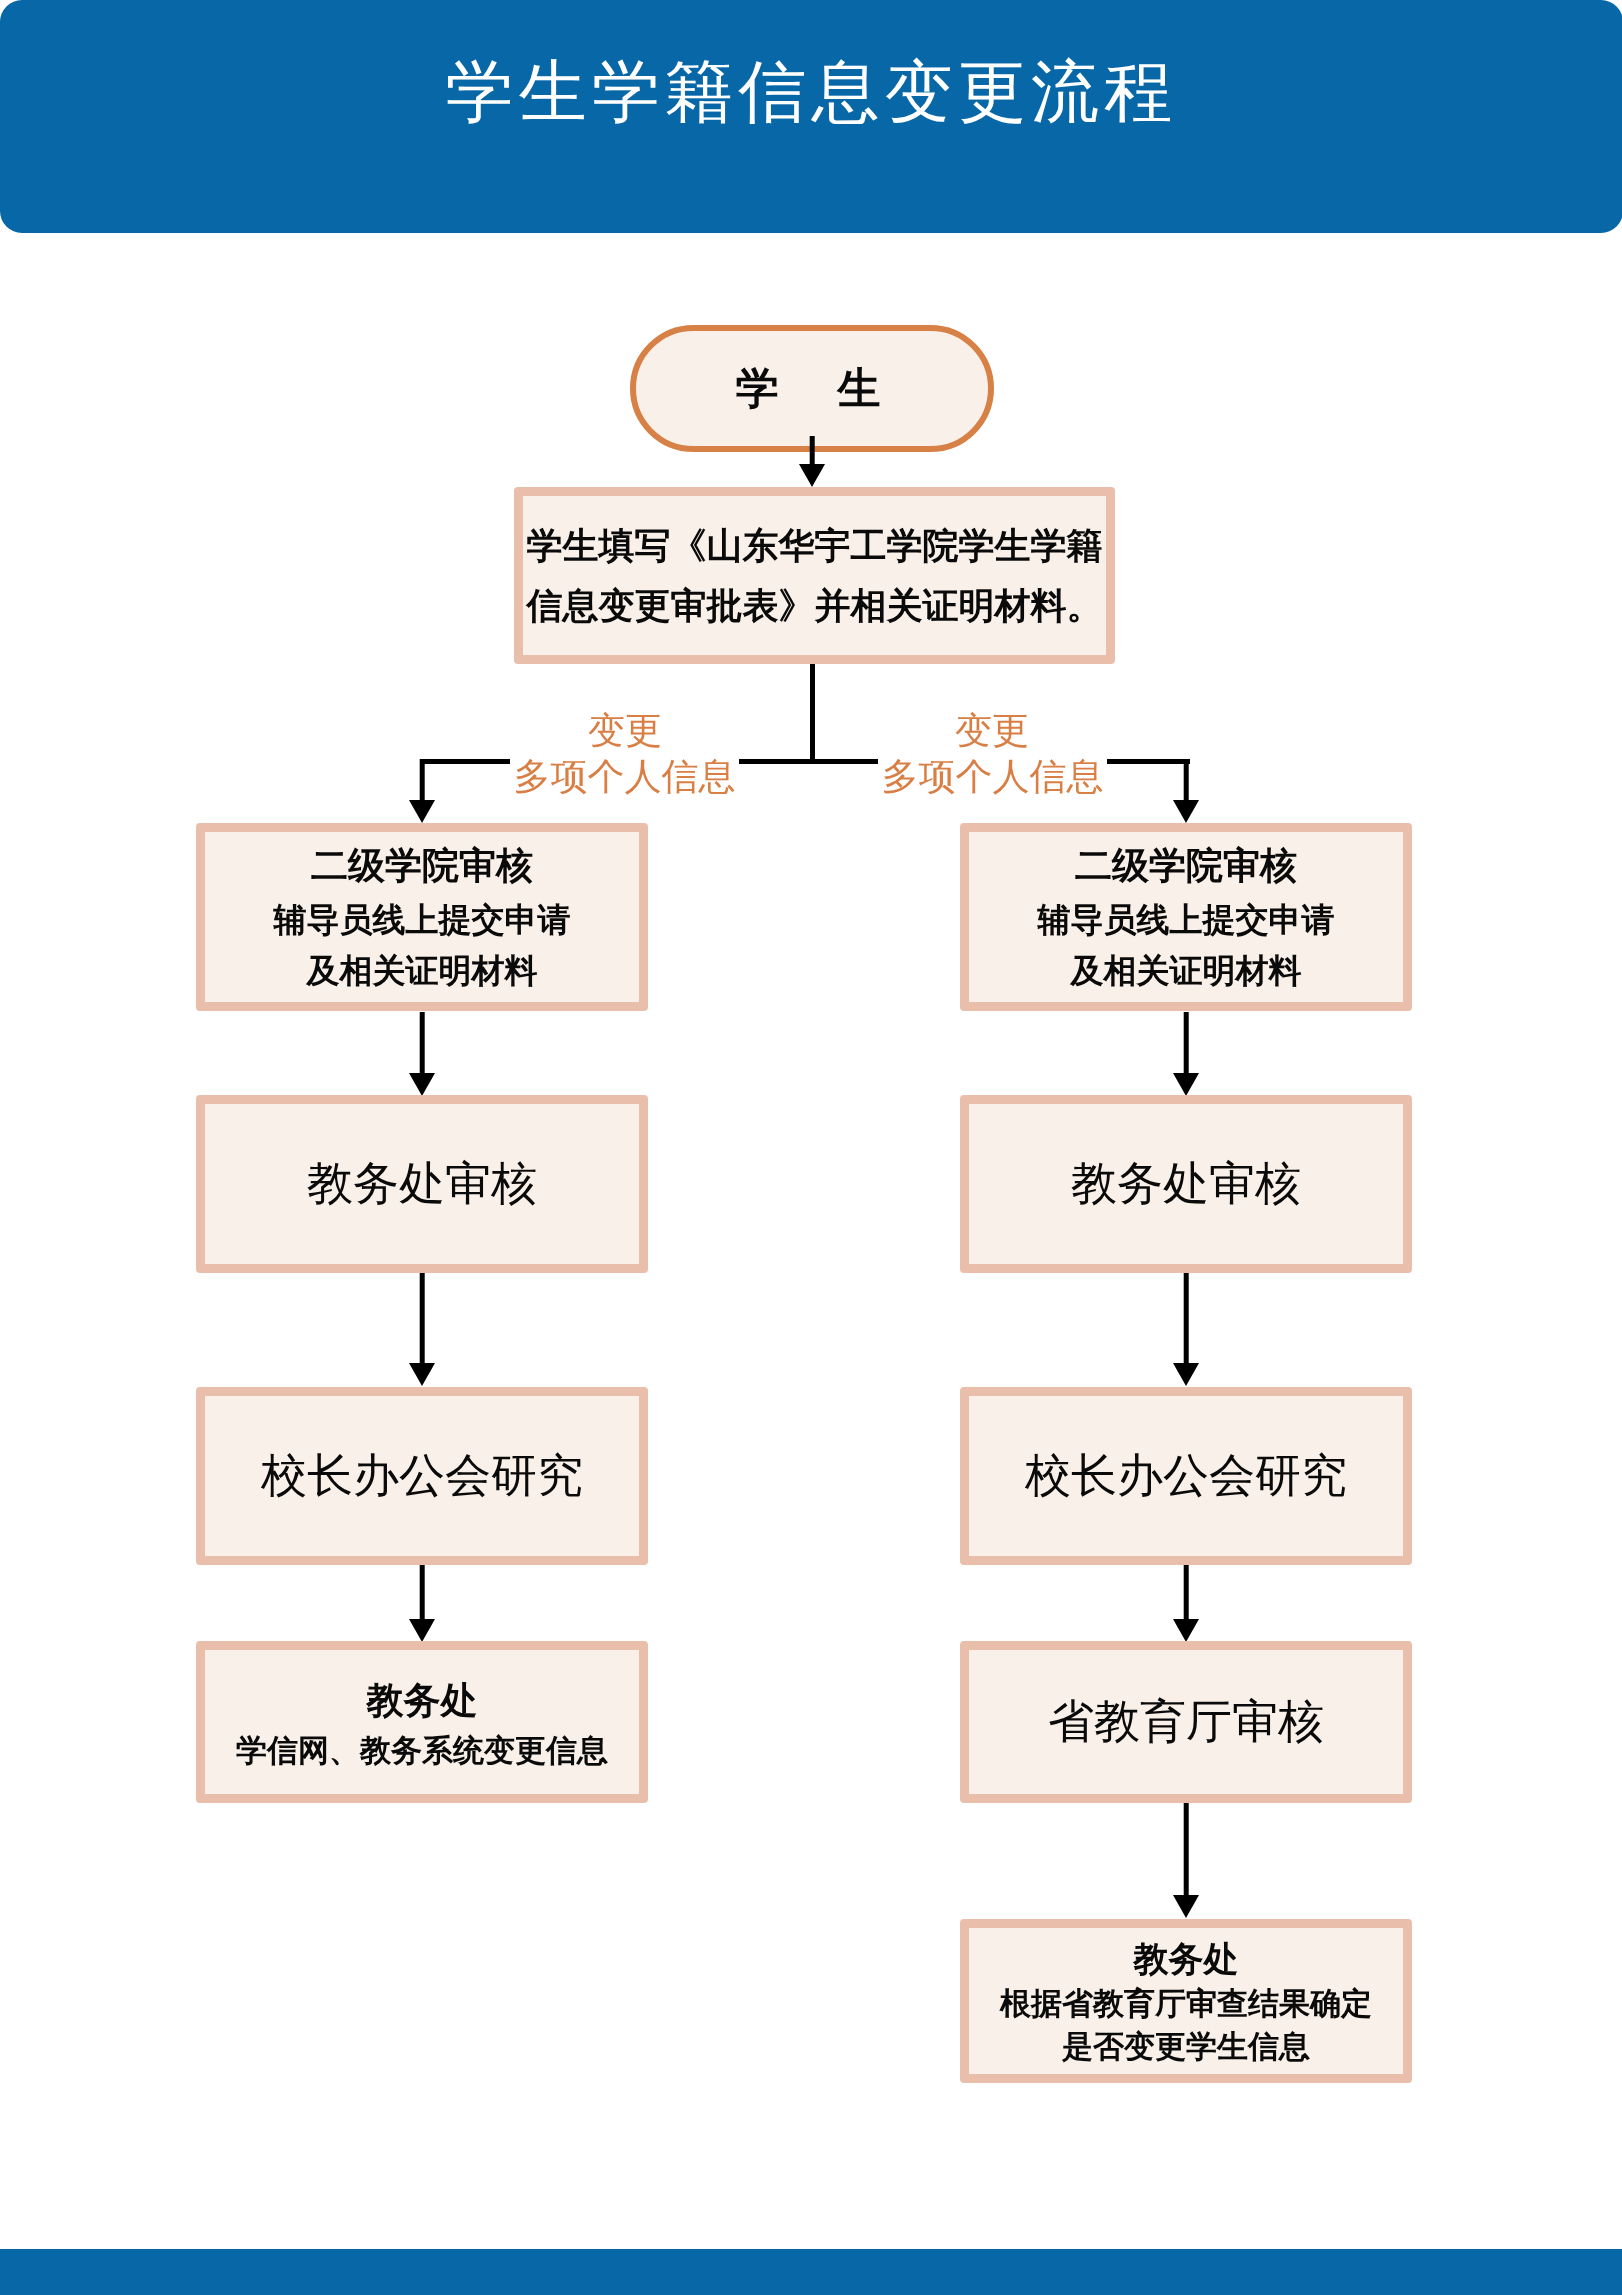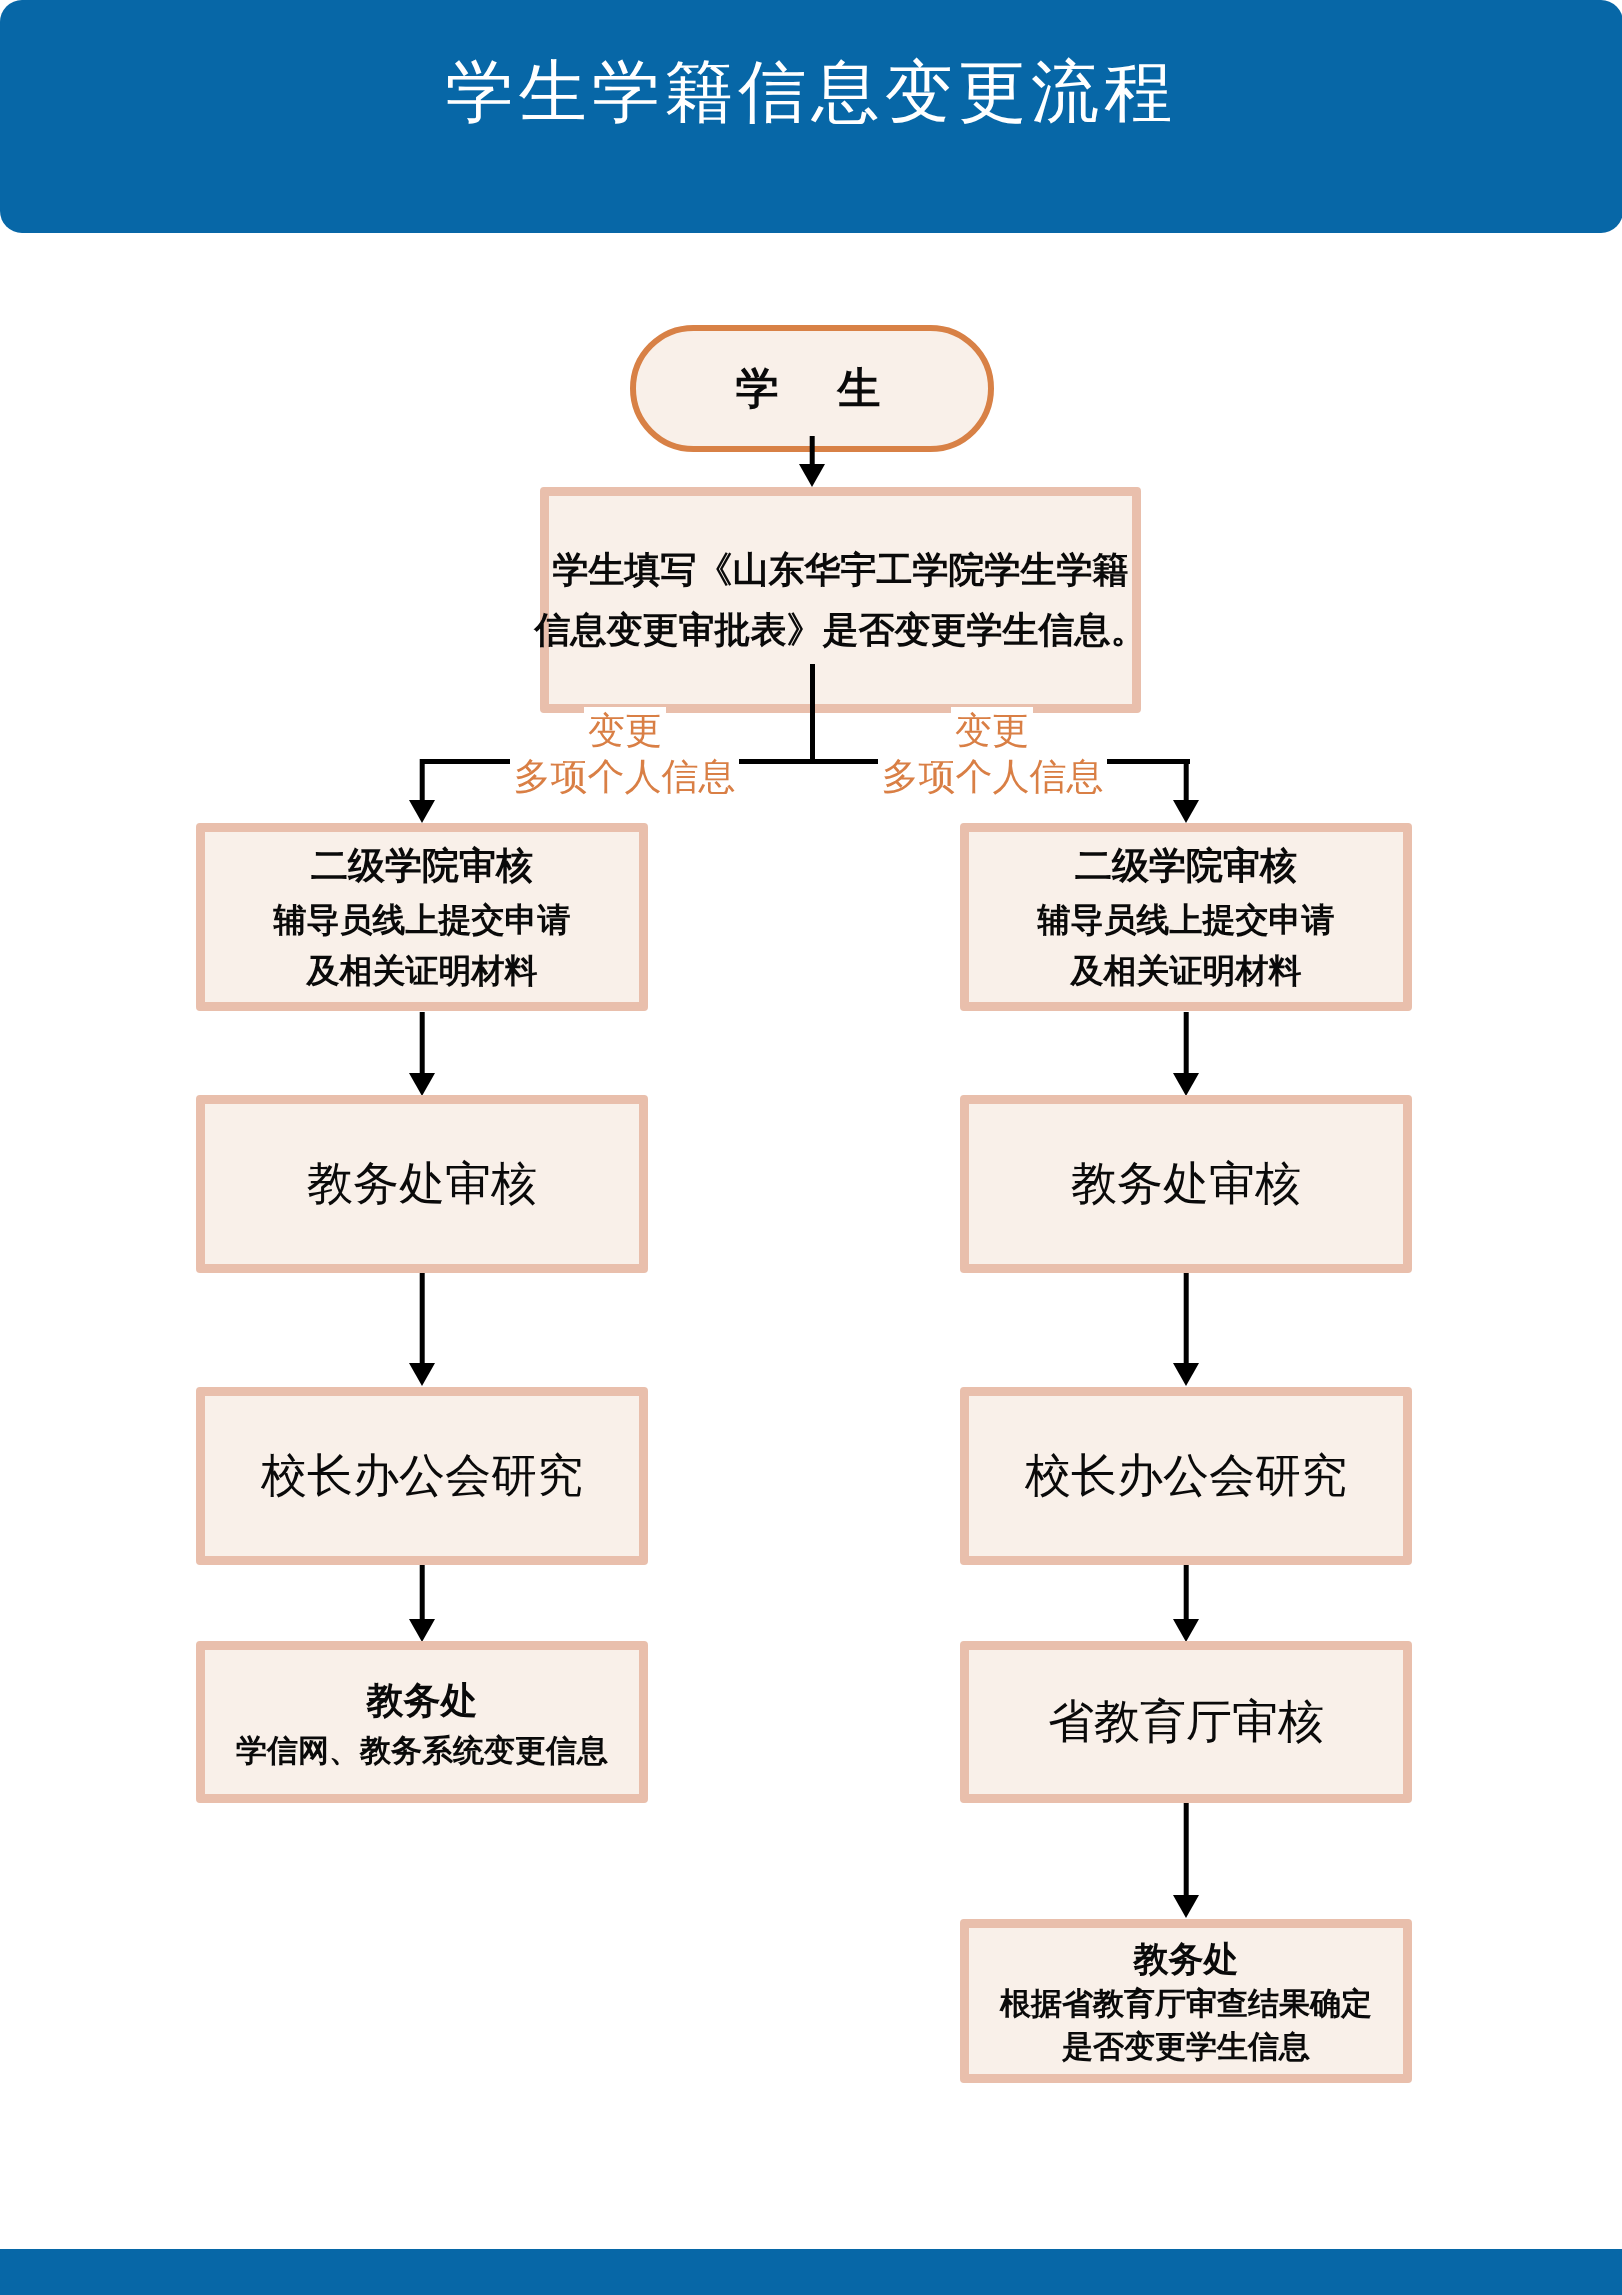--- a/index.html
+++ b/index.html
@@ -71,23 +71,23 @@
 
   <div class="node pill" style="left:630px;top:325px;width:364px;height:127px;">
     <span class="pill-label">学　生</span>
   </div>
 
   <div class="varrow" style="left:799px;top:436px;width:26px;height:51px;">
     <div class="stem"></div>
     <div class="head"></div>
   </div>
 
-  <div class="node box" style="left:514px;top:487px;width:601px;height:226px;margin-left:26px;">
+  <div class="node box" style="left:514px;top:487px;width:601px;height:177px;">
     <span class="apply-line">学生填写《山东华宇工学院学生学籍</span>
-    <span class="apply-line">信息变更审批表》是否变更学生信息。</span>
+    <span class="apply-line">信息变更审批表》并相关证明材料。</span>
   </div>
 
   <div class="vline" style="left:810px;top:664px;height:100px;"></div>
 
   <div class="hline" style="left:420px;top:759px;width:770px;"></div>
 
   <div class="varrow" style="left:409px;top:759px;width:26px;height:64px;">
     <div class="stem"></div>
     <div class="head"></div>
   </div>

